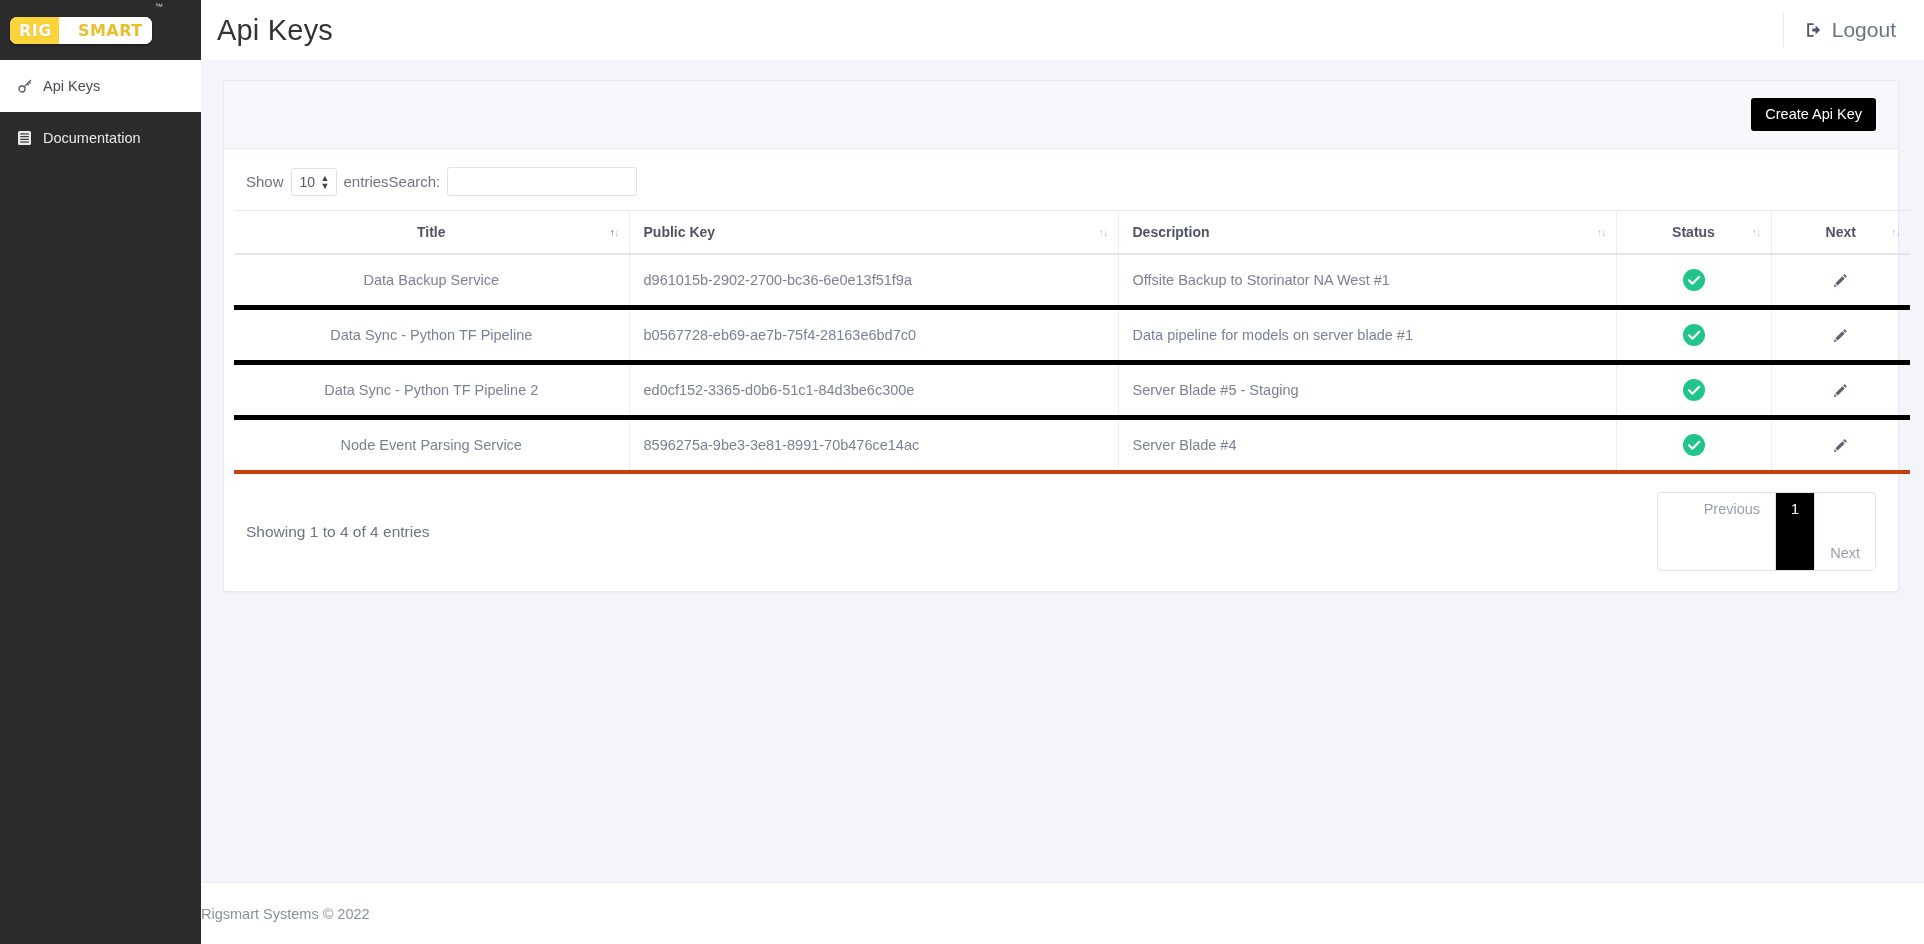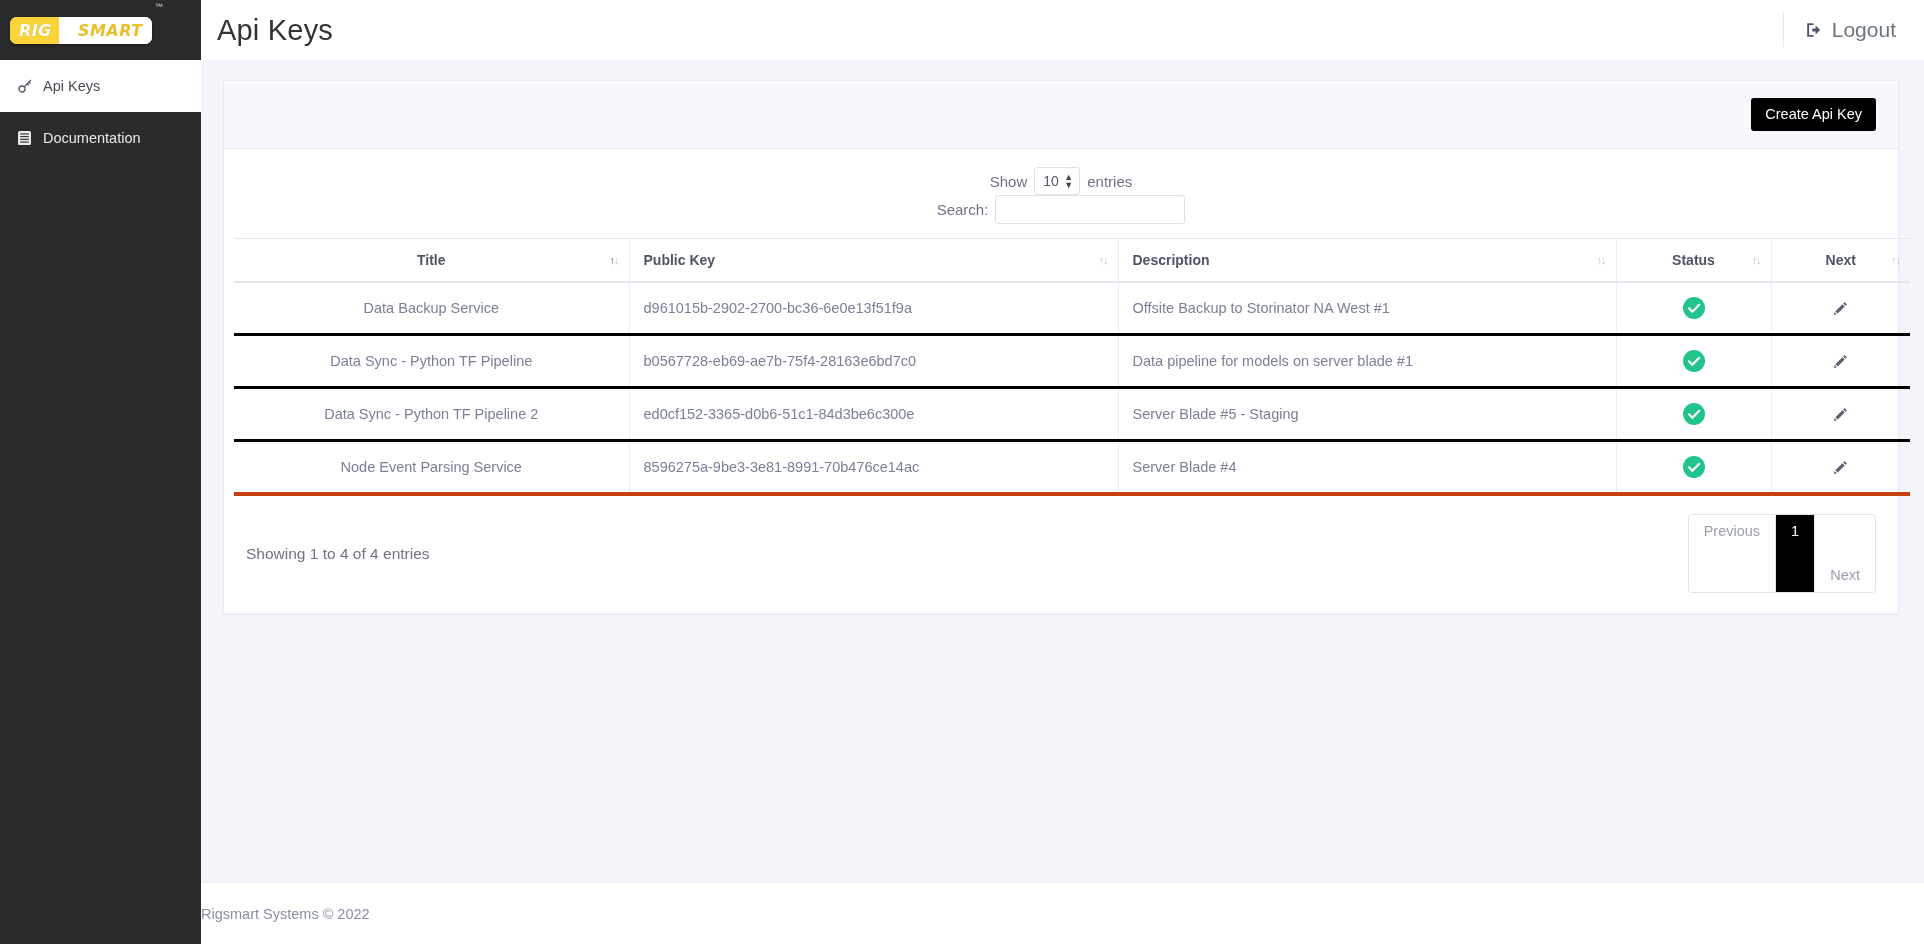--- a/index.html
+++ b/index.html
@@ -30,21 +30,20 @@
   }
   .logo-pill {
     position: relative;
     display: inline-flex;
     align-items: stretch;
     height: 27px;
     border-radius: 7px;
     overflow: hidden;
     background: #ffffff;
     box-shadow: 0 1px 3px rgba(0,0,0,.5);
-    font-style: italic;
   }
   .logo-left {
     background: #fbd43a;
     display: flex;
     align-items: center;
     padding: 0 7px 0 9px;
   }
   .logo-right {
     background: #ffffff;
     display: flex;
@@ -170,21 +169,20 @@
     cursor: pointer;
     line-height: 1;
   }
 
   .card-body { padding: 10px 10px 0 10px; }
 
   .dt-top {
     display: flex;
     align-items: center;
     padding: 8px 12px 14px 12px;
-    flex-direction: column;
   }
   .dt-length, .dt-filter {
     font-size: 15px;
     color: #6f7384;
     display: flex;
     align-items: center;
     gap: 7px;
   }
   .dt-select {
     font-family: "Liberation Sans", sans-serif;
@@ -254,21 +252,21 @@
     font-size: 11px;
     color: #c3c6d4;
     letter-spacing: -1px;
   }
   .sort-ico .up { color: #6b7083; }
 
   tbody td {
     font-size: 14.5px;
     color: #7c8097;
     padding: 14px;
-    border-bottom: 3px solid #000000;
+    border-bottom: 5px solid #000000;
     border-right: 1px solid #edeef5;
     height: 49px;
     overflow: hidden;
     text-overflow: ellipsis;
     white-space: nowrap;
   }
   tbody td:last-child { border-right: none; }
   tbody tr:last-child td { border-bottom: 4px solid #c2410c; }
   td.t-title { text-align: center; }
   td.t-status, td.t-edit { text-align: center; }
@@ -280,21 +278,21 @@
   }
   .pencil { display: inline-block; width: 15px; height: 15px; cursor: pointer; vertical-align: middle; }
 
   .dt-bottom {
     display: flex;
     align-items: center;
     justify-content: space-between;
     padding: 18px 12px 20px 12px;
   }
   .dt-info { font-size: 15.5px; color: #6f7384; }
-  .pager { display: flex; border: 1px solid #e0e2ec; border-radius: 4px; overflow: hidden; }
+  .pager { display: flex; border: 1px solid #e0e2ec; border-radius: 4px; overflow: hidden; padding-left: 31px; }
   .pager .pg {
     font-size: 14.5px;
     color: #9b9eae;
     padding: 8px 15px;
     background: #ffffff;
     cursor: pointer;
     border-right: 1px solid #e0e2ec;
     line-height: 1.2;
   }
   .pager .pg:last-child { border-right: none; margin-top: 44px; }

